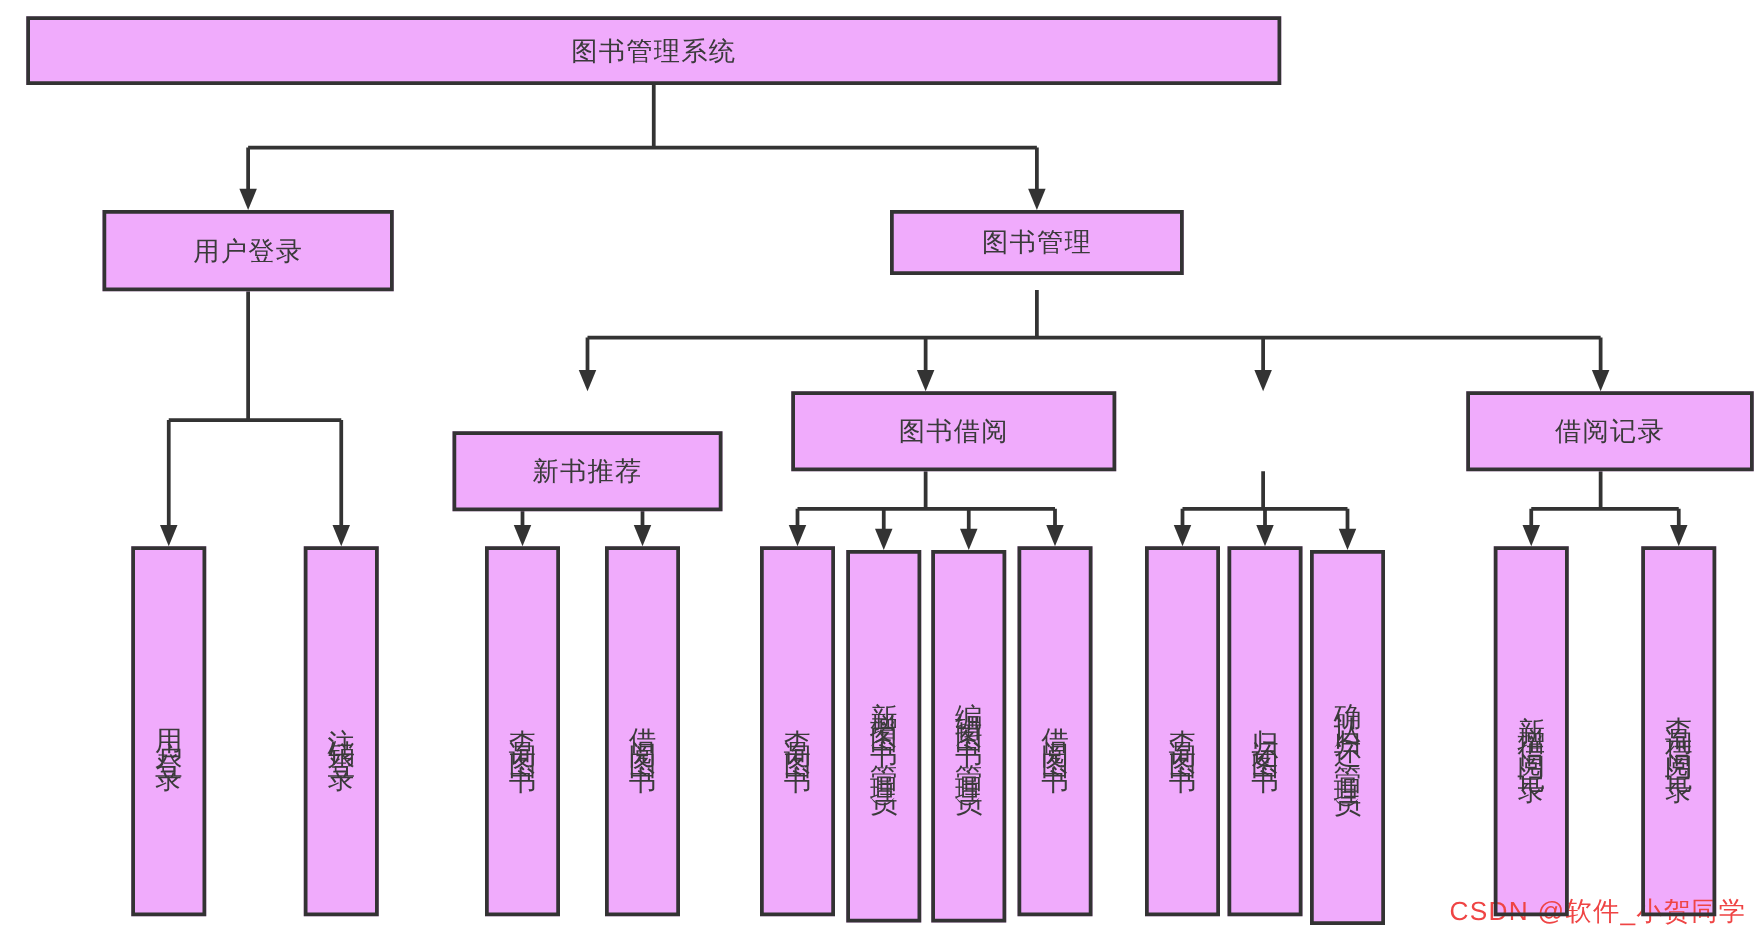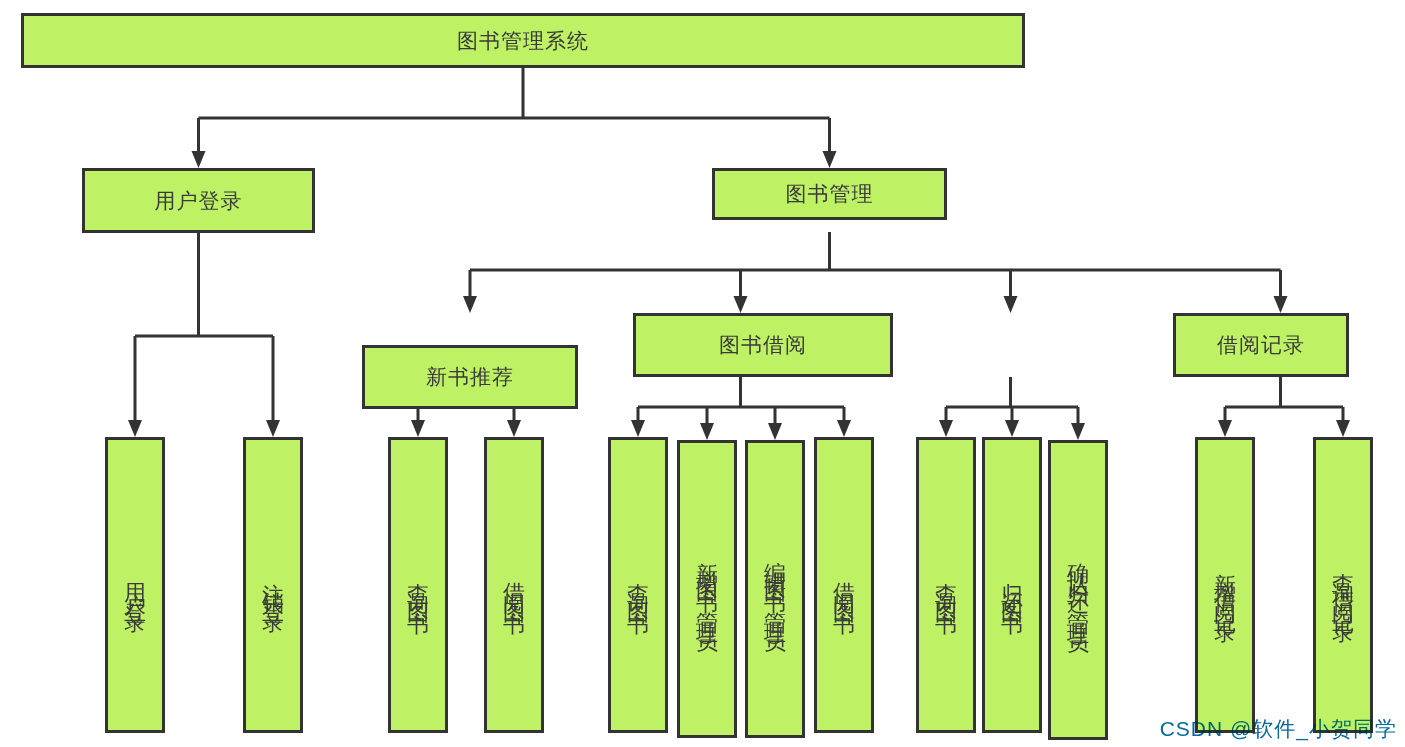--- a/index.html
+++ b/index.html
@@ -27,21 +27,21 @@
     stroke-width: 3;
     fill: none;
   }
   svg.connectors polygon {
     fill: #333333;
     stroke: none;
   }
   .box {
     position: absolute;
     box-sizing: border-box;
-    background: #bef264;
+    background: #f0abfc;
     border: 3px solid #333333;
     display: flex;
     align-items: center;
     justify-content: center;
     z-index: 2;
   }
   .hlabel {
     font-size: 21px;
     letter-spacing: 1px;
     color: #3a3a3a;
@@ -56,21 +56,21 @@
     color: #3a3a3a;
     white-space: nowrap;
   }
   .watermark {
     position: absolute;
     right: 8px;
     bottom: 4px;
     z-index: 5;
     font-size: 21px;
     letter-spacing: 1px;
-    color: #0369a1;
+    color: #ef4444;
     mix-blend-mode: darken;
     white-space: nowrap;
   }
 </style>
 </head>
 <body>
 
 <div class="stage">
 
   <svg class="connectors" width="1405" height="747" viewBox="0 0 1405 747" aria-hidden="true">
@@ -130,21 +130,21 @@
   <div class="box" style="left:712px; top:168px; width:235px; height:52px;">
     <span class="hlabel">图书管理</span>
   </div>
 
   <div class="box" style="left:362px; top:313px; width:216px; height:64px;margin-top:32px;">
     <span class="hlabel">新书推荐</span>
   </div>
   <div class="box" style="left:633px; top:313px; width:260px; height:64px;">
     <span class="hlabel">图书借阅</span>
   </div>
-  <div class="box" style="left:1173px; top:313px; width:176px; height:64px;">
+  <div class="box" style="left:1173px; top:313px; width:230px; height:64px;">
     <span class="hlabel">借阅记录</span>
   </div>
 
   <div class="box" style="left:105px; top:437px; width:60px; height:296px;">
     <span class="vtext">用户登录</span>
   </div>
   <div class="box" style="left:243px; top:437px; width:60px; height:296px;">
     <span class="vtext">注销登录</span>
   </div>
 

